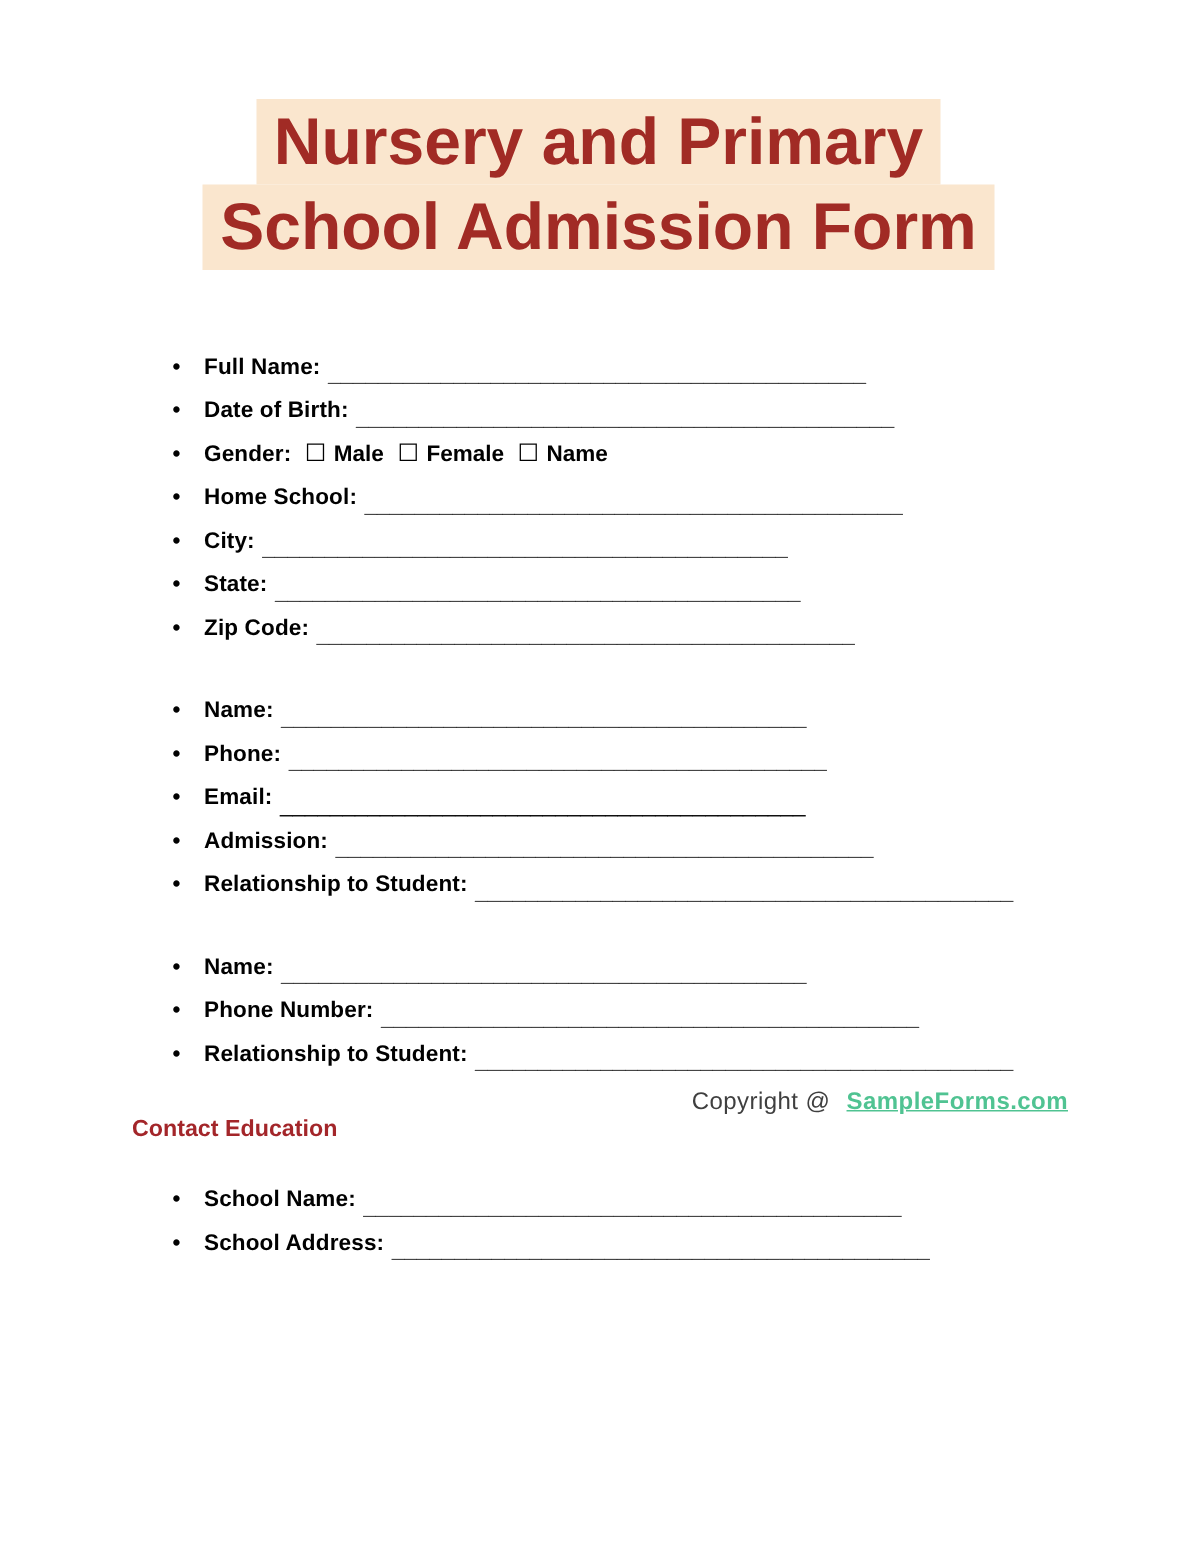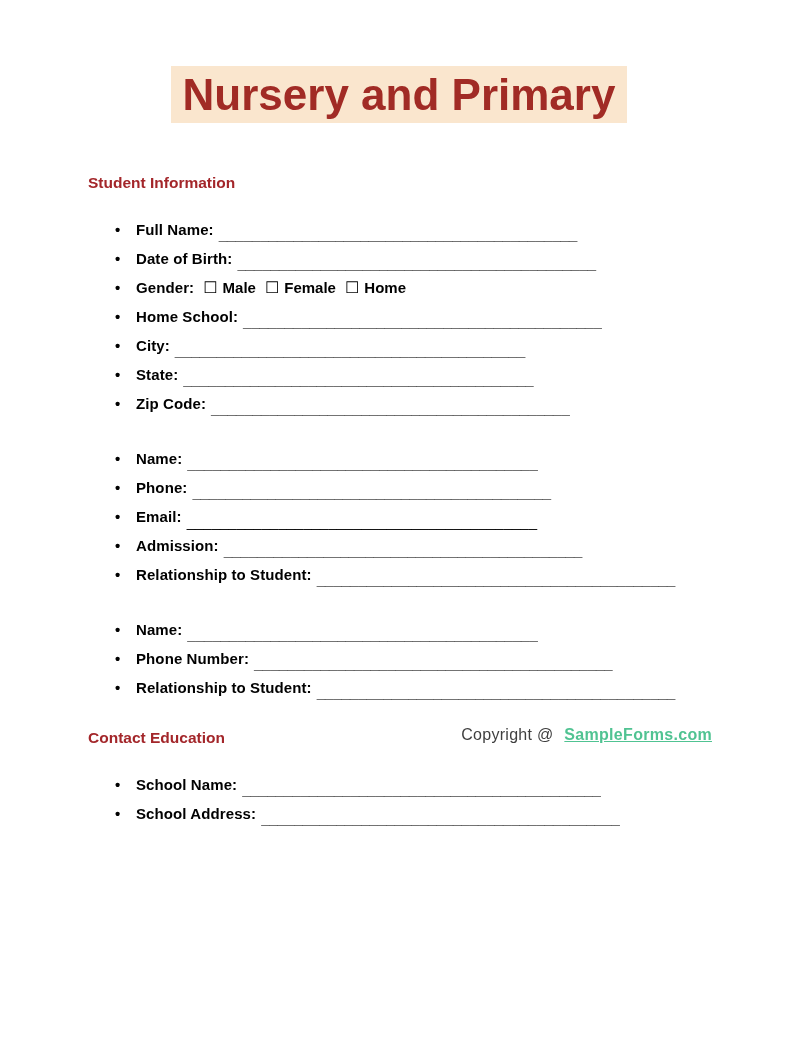--- a/index.html
+++ b/index.html
@@ -94,24 +94,26 @@
 </style>
 </head>
 <body>
 
 <div class="page">
 
   <header class="title">
     <div class="title-line">
       <span class="hl">Nursery and Primary</span>
     </div>
+    <div class="title-line">
+      <span class="hl">School Admission Form</span>
+    </div>
   </header>
 
   <section class="section first">
-    <h2 class="section-heading">Student Information</h2>
     <div class="items">
       <div class="item">
         <span class="bullet">•</span>
         <span class="label">Full Name:</span>
         <span class="blank">___________________________________________</span>
       </div>
       <div class="item">
         <span class="bullet">•</span>
         <span class="label">Date of Birth:</span>
         <span class="blank">___________________________________________</span>
@@ -122,21 +124,21 @@
         <span class="option">
           <span class="checkbox">☐</span>
           <span class="option-label">Male</span>
         </span>
         <span class="option">
           <span class="checkbox">☐</span>
           <span class="option-label">Female</span>
         </span>
         <span class="option">
           <span class="checkbox">☐</span>
-          <span class="option-label">Home</span>
+          <span class="option-label">Name</span>
         </span>
       </div>
       <div class="item">
         <span class="bullet">•</span>
         <span class="label">Home School:</span>
         <span class="blank">___________________________________________</span>
       </div>
       <div class="item">
         <span class="bullet">•</span>
         <span class="label">City:</span>

